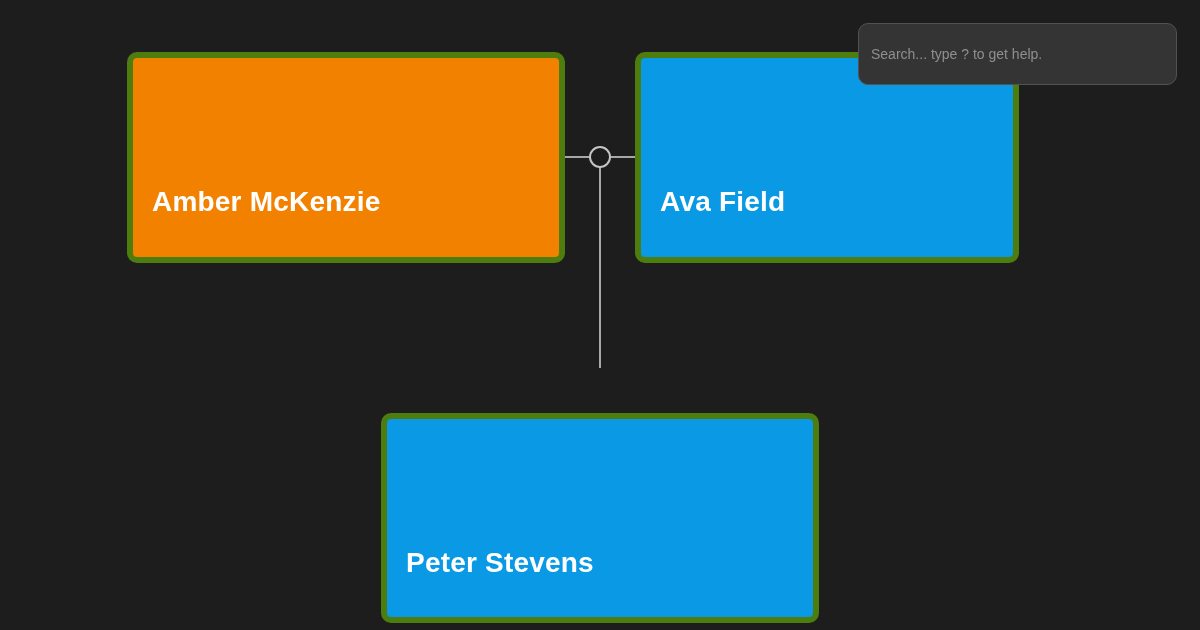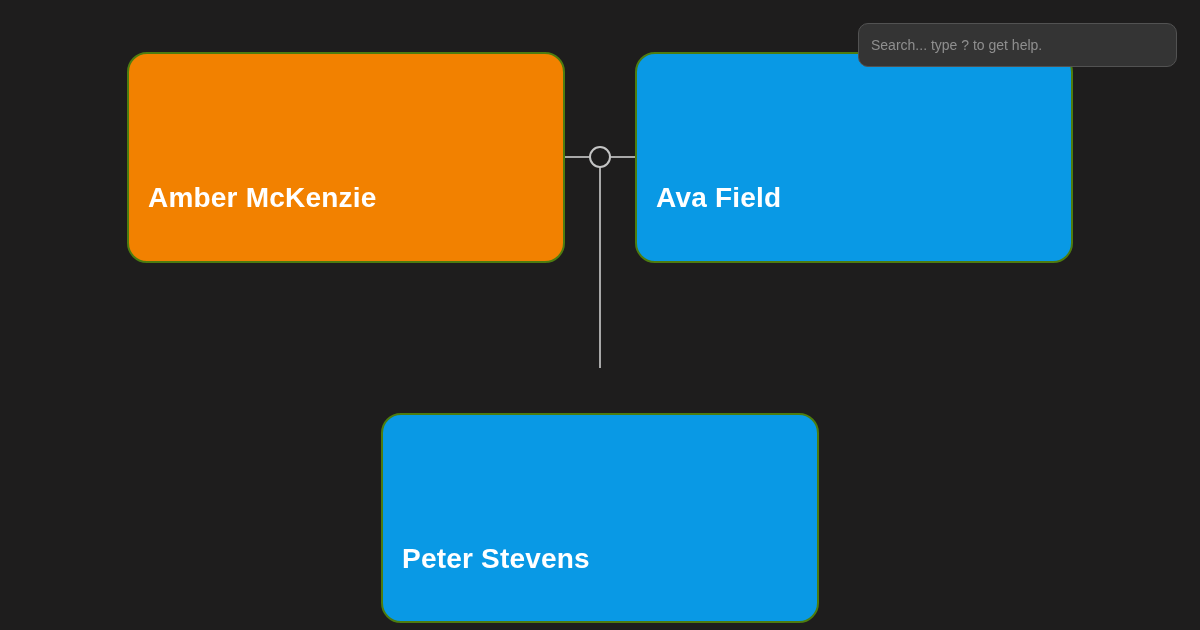--- a/index.html
+++ b/index.html
@@ -45,43 +45,43 @@
     height: 22px;
     box-sizing: border-box;
     border: 2px solid #c4c4c4;
     border-radius: 50%;
     background: #1e1d1d;
   }
   
   .person-node {
     position: absolute;
     box-sizing: border-box;
-    border: 2px solid #4d7c0f;
-    border-radius: 20px;
+    border: 6px solid #4d7c0f;
+    border-radius: 10px;
   }
   .node-amber { left: 127px; top: 52px;  width: 438px; height: 211px; }
-  .node-ava   { left: 635px; top: 52px;  width: 438px; height: 211px; }
+  .node-ava   { left: 635px; top: 52px;  width: 384px; height: 211px; }
   .node-peter { left: 381px; top: 367px; width: 438px; height: 210px; margin-top: 46px; }
   .person-name {
     position: absolute;
     left: 19px;
     top: 128px;
     font-size: 28px;
     font-weight: bold;
     color: #ffffff;
     white-space: nowrap;
     letter-spacing: 0.2px;
   }
   
   .search-input {
     position: absolute;
     left: 858px;
     top: 23px;
     width: 319px;
-    height: 44px;
+    height: 62px;
     box-sizing: border-box;
     background: #343434;
     border: 1px solid #525252;
     border-radius: 10px;
     padding: 17px 12px;
     color: #bdbdbd;
     font-family: "Liberation Sans", sans-serif;
     font-size: 14px;
     outline: none;
   }

